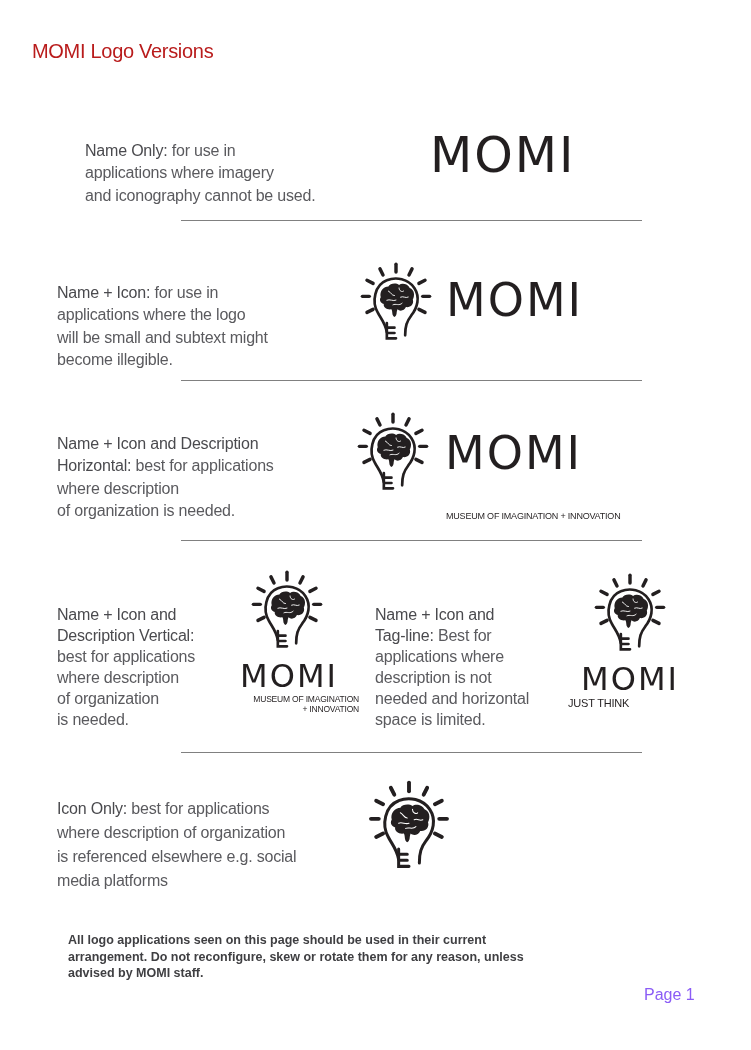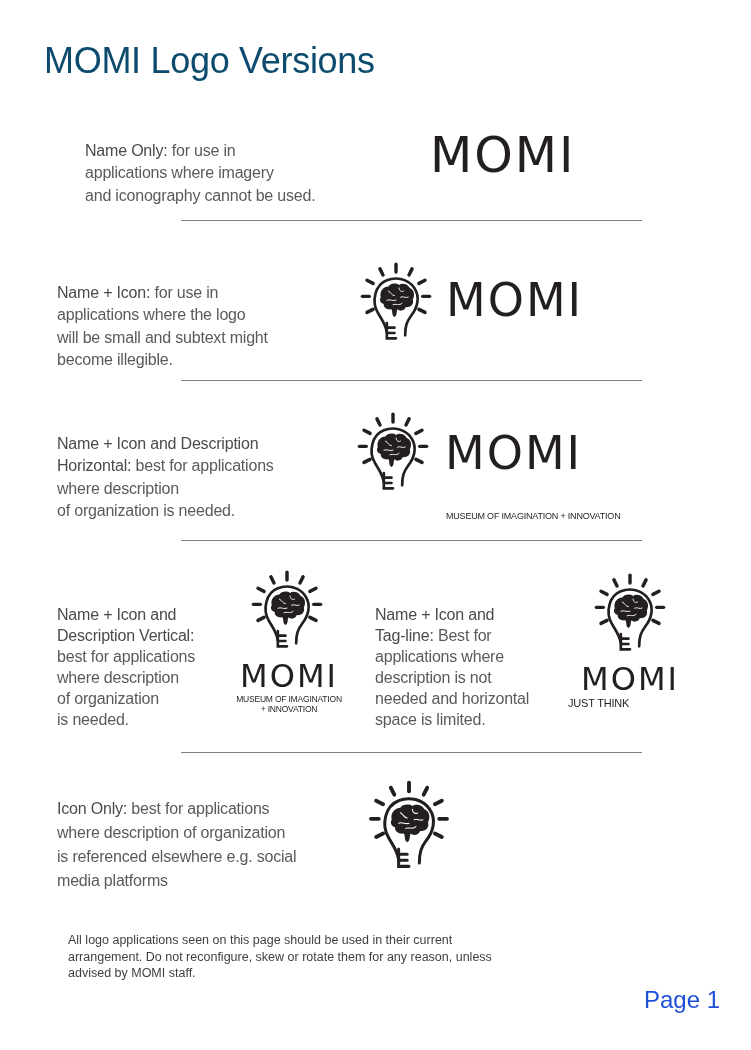--- a/index.html
+++ b/index.html
@@ -1,26 +1,26 @@
 <!DOCTYPE html>
 <html><head>
 <meta charset="utf-8">
 <style>
   html, body { margin: 0; padding: 0; background: #ffffff; }
   body { width: 751px; height: 1050px; position: relative; overflow: hidden;
          font-family: "Liberation Sans", "DejaVu Sans", sans-serif; color: #555559; }
   .abs { position: absolute; }
-  .title { left: 44px; top: 40px; font-size: 36px; color: #0c4a6e; letter-spacing: -0.3px; }
+  .title { left: 32px; top: 40px; font-size: 20px; color: #b91c1c; letter-spacing: -0.3px; }
   .desc { font-size: 16px; line-height: 22.5px; color: #5a5a5e; white-space: pre-line; letter-spacing: -0.2px; }
   .desc .term { color: #4a4a4e; }
   .rule { height: 1px; background: #808080; left: 181px; width: 461px; }
   .wordmark { font-family: "DejaVu Sans", sans-serif; font-weight: normal; color: #231f20; letter-spacing: 2px; line-height: 1; }
   .sub { font-family: "Liberation Sans", sans-serif; color: #231f20; text-transform: uppercase; letter-spacing: -0.2px; line-height: 1.2; }
-  .footer-note { left: 68px; top: 932px; width: 480px; font-size: 12.5px; line-height: 16.5px; color: #3f3f42; white-space: pre-line; }
-  .page-num { left: 644px; top: 986px; font-size: 24px; color: #1d4ed8; }
+  .footer-note { left: 68px; top: 932px; width: 480px; font-size: 12.5px; line-height: 16.5px; color: #3f3f42; white-space: pre-line; font-weight: bold; }
+  .page-num { left: 644px; top: 986px; font-size: 16px; color: #8b5cf6; }
   svg.bulb { display: block; }
 </style>
 </head>
 <body>
 
 <svg width="0" height="0" style="position:absolute">
   <defs>
     <symbol id="bulb" viewBox="0 0 100 110">
 
       <g stroke="#231f20" stroke-width="4.5" stroke-linecap="round">
@@ -105,21 +105,21 @@
 is needed.</span>
 </div>
 <div class="abs" style="left:247px; top:570px; width:80px; height:84px;">
   <svg class="bulb" width="80" height="84" viewBox="0 0 100 110">
       <use href="#bulb"></use>
     </svg>
 </div>
 <div class="abs wordmark" style="left:227px; top:660px; font-size:32px; width:124px; text-align:center;">
   <span>MOMI</span>
 </div>
-<div class="abs sub" style="left:219px; top:694px; width:140px; font-size:8.5px; text-align:center;">
+<div class="abs sub" style="left:219px; top:694px; width:140px; font-size:8.5px; text-align:right;">
   <div>MUSEUM OF IMAGINATION</div>
   <div>+ INNOVATION</div>
 </div>
 
 <div class="abs desc" style="left:375px; top:583px; width:190px; line-height:21px;">
   <span class="term">Name + Icon and
 Tag-line:</span><span> Best for
 applications where
 description is not
 needed and horizontal

